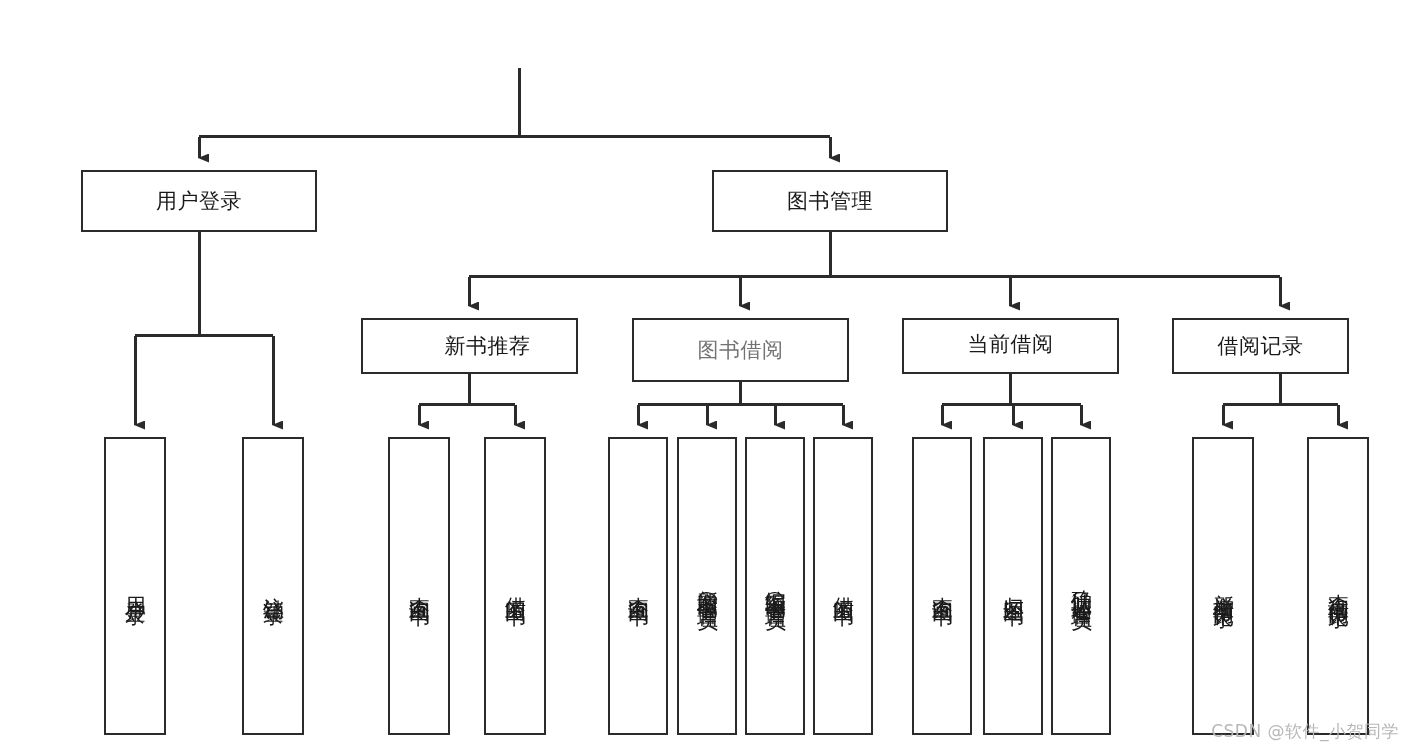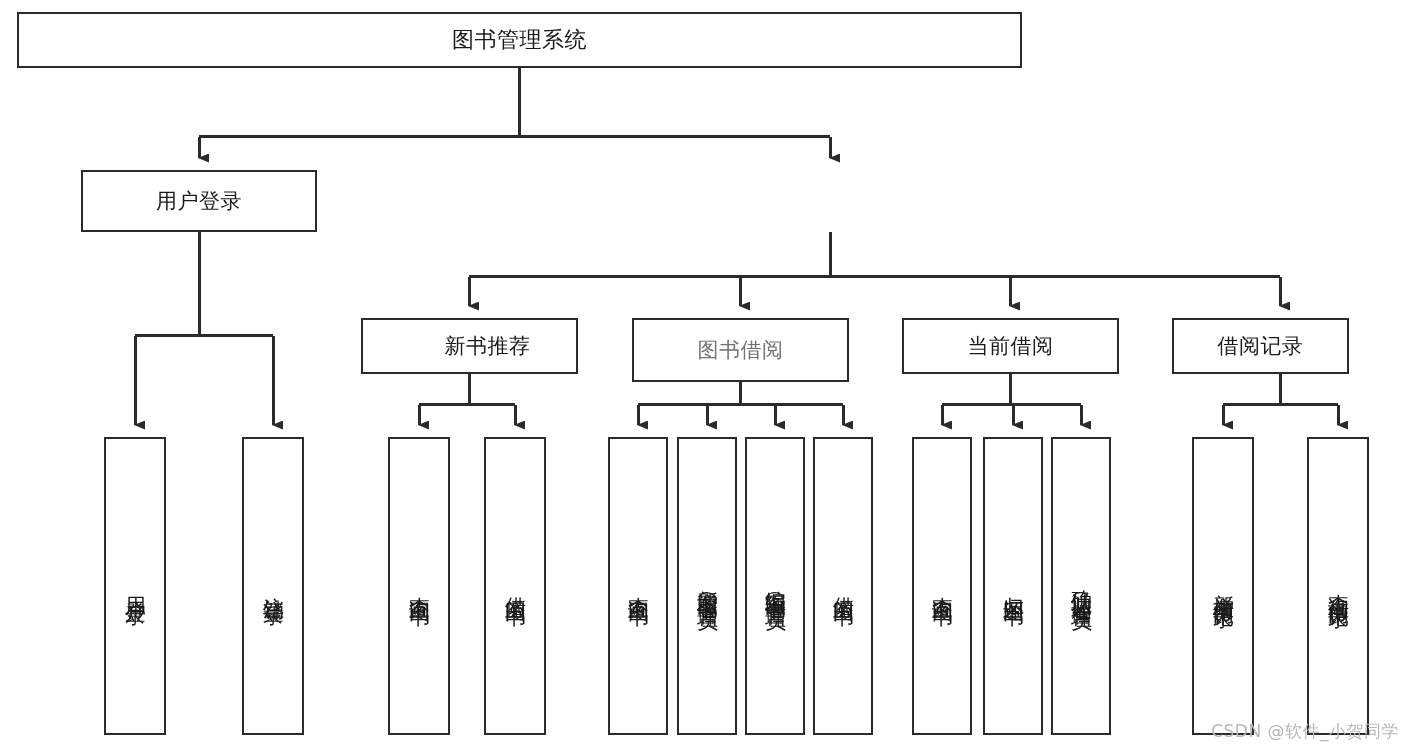--- a/index.html
+++ b/index.html
@@ -114,35 +114,35 @@
       <path d="M 1013 405 L 1013 425" marker-end="url(#arrowhead)"></path>
       <path d="M 1081 405 L 1081 425" marker-end="url(#arrowhead)"></path>
 
       <path d="M 1280 374 L 1280 404"></path>
       <path d="M 1223 404 L 1338 404"></path>
       <path d="M 1223 405 L 1223 425" marker-end="url(#arrowhead)"></path>
       <path d="M 1338 405 L 1338 425" marker-end="url(#arrowhead)"></path>
     </g>
   </svg>
 
-  <div class="node horizontal title" style="left: 17px; top: 12px; width: 1005px; height: 56px; border-color: rgb(43, 43, 43); background: rgb(255, 255, 255); color: rgb(26, 26, 26);">
-    <span class="label">图书管理系统</span>
-  </div>
 
   <div class="node horizontal" style="left: 81px; top: 170px; width: 236px; height: 62px; border-color: rgb(43, 43, 43); background: rgb(255, 255, 255); color: rgb(26, 26, 26);">
     <span class="label">用户登录</span>
+  </div>
+  <div class="node horizontal" style="left: 712px; top: 170px; width: 236px; height: 62px; border-color: rgb(43, 43, 43); background: rgb(255, 255, 255); color: rgb(26, 26, 26);">
+    <span class="label">图书管理</span>
   </div>
 
   <div class="node horizontal" style="left: 361px; top: 318px; width: 217px; height: 56px; border-color: rgb(43, 43, 43); background: rgb(255, 255, 255); color: rgb(26, 26, 26); padding-left: 36px;">
     <span class="label">新书推荐</span>
   </div>
   <div class="node horizontal" style="left: 632px; top: 318px; width: 217px; height: 64px; border-color: rgb(43, 43, 43); background: rgb(255, 255, 255); color: #737373;">
     <span class="label">图书借阅</span>
   </div>
-  <div class="node horizontal" style="left: 902px; top: 318px; width: 217px; height: 56px; border-color: rgb(43, 43, 43); background: rgb(255, 255, 255); color: rgb(26, 26, 26);">
+  <div class="node horizontal" style="left: 902px; top: 318px; width: 217px; height: 56px; border-color: rgb(43, 43, 43); background: rgb(255, 255, 255); color: rgb(26, 26, 26); font-family: Liberation Mono, monospace;">
     <span class="label">当前借阅</span>
   </div>
   <div class="node horizontal" style="left: 1172px; top: 318px; width: 177px; height: 56px; border-color: rgb(43, 43, 43); background: rgb(255, 255, 255); color: rgb(26, 26, 26);">
     <span class="label">借阅记录</span>
   </div>
 
   <div class="node vertical" style="left: 104px; top: 437px; width: 62px; height: 298px; border-color: rgb(43, 43, 43); background: rgb(255, 255, 255); color: rgb(26, 26, 26);">
     <span class="label">用户登录</span>
   </div>
   <div class="node vertical" style="left: 242px; top: 437px; width: 62px; height: 298px; border-color: rgb(43, 43, 43); background: rgb(255, 255, 255); color: rgb(26, 26, 26);">

